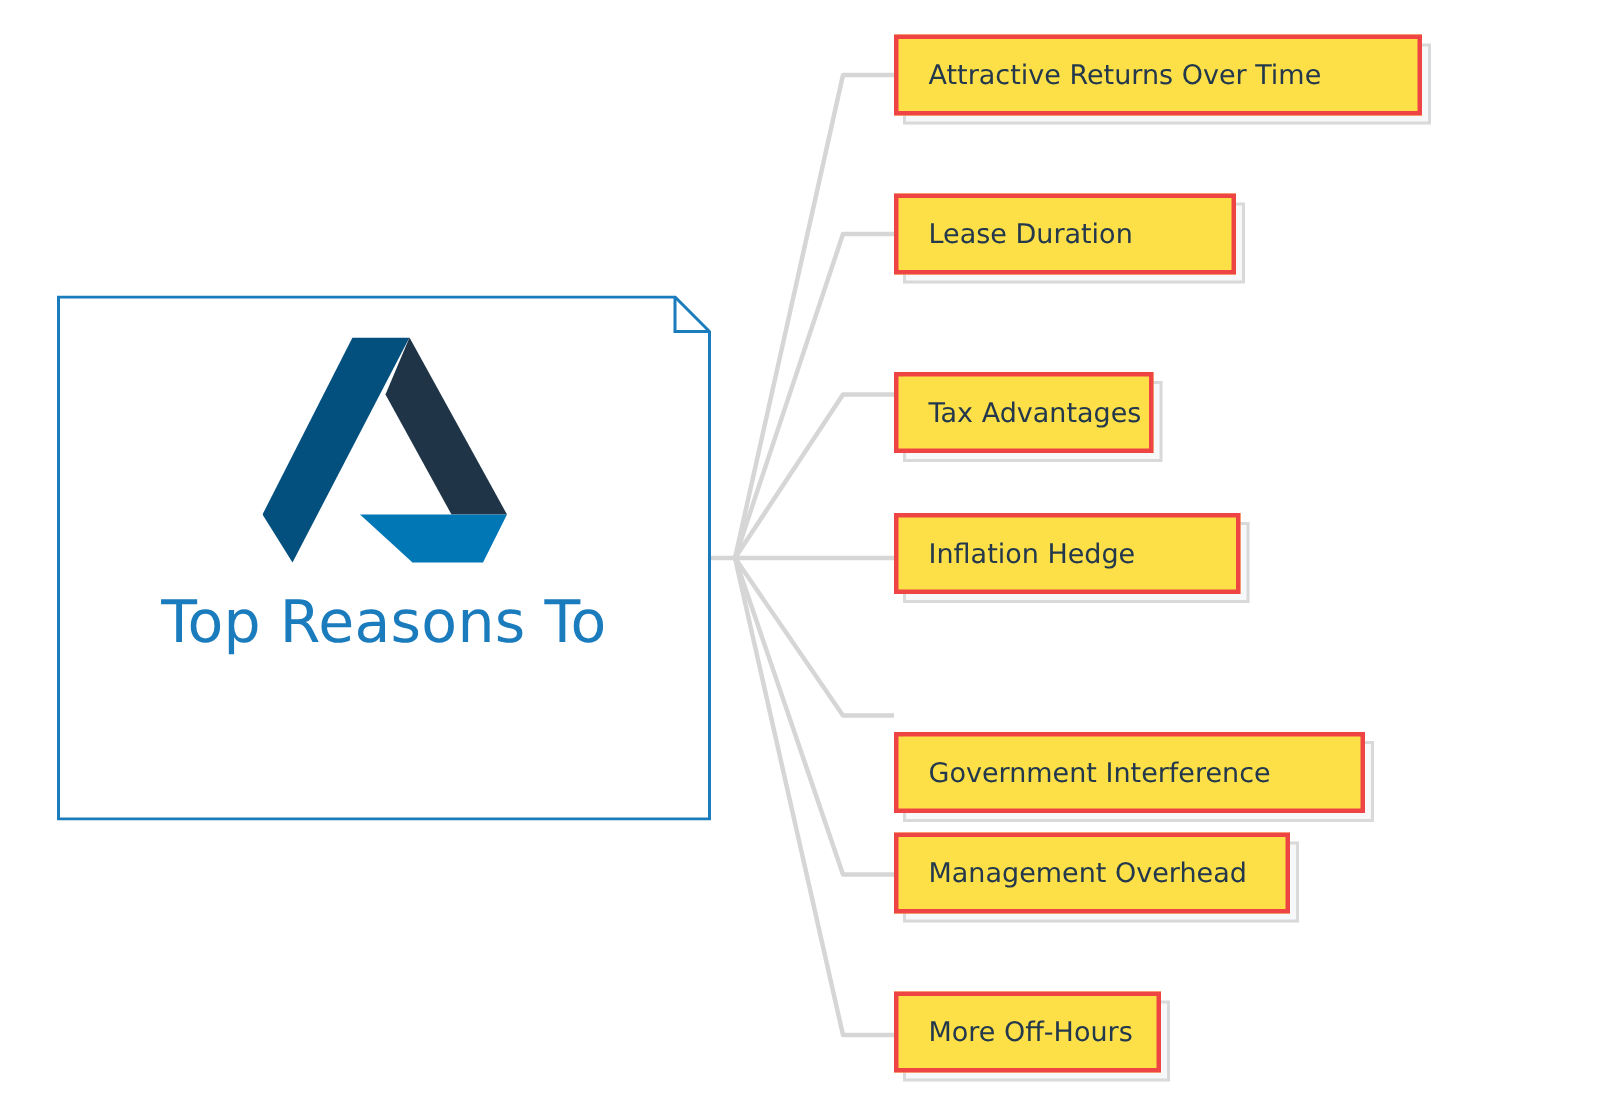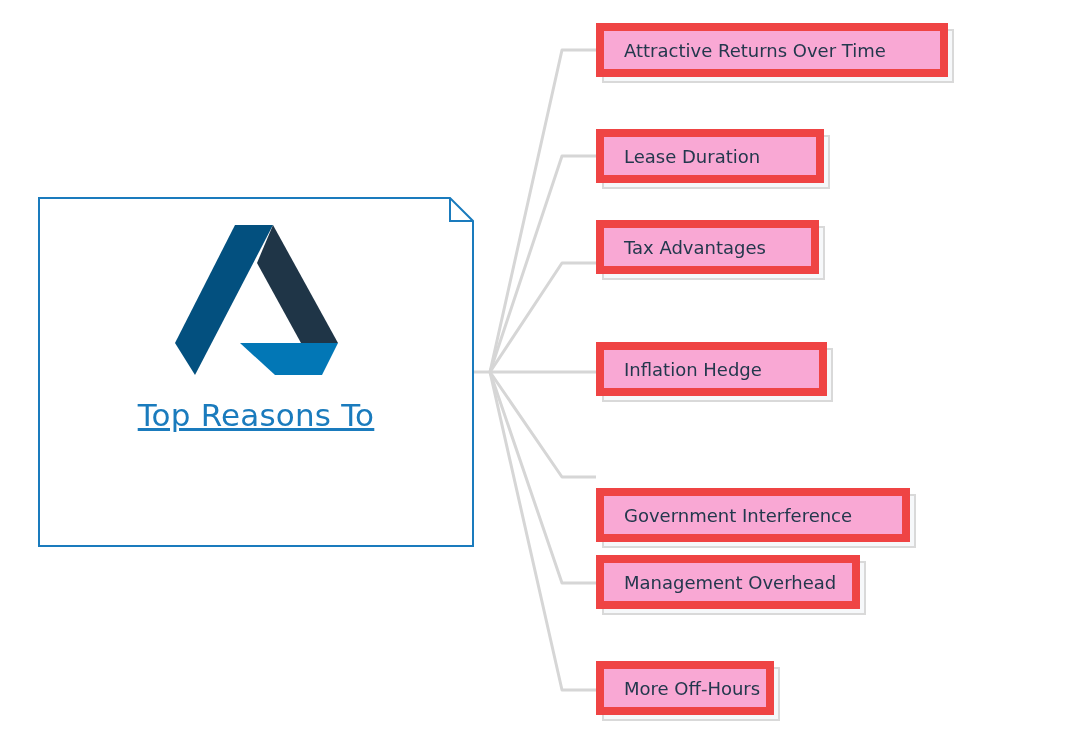--- a/index.html
+++ b/index.html
@@ -6,30 +6,30 @@
   body { width:1080px; height:736px; position:relative; overflow:hidden; font-family:"DejaVu Sans", sans-serif; }
   .connectors { position:absolute; left:0; top:0; }
   .root {
     position:absolute; left:38px; top:197px; width:436px; height:350px;
     box-sizing:border-box;
   }
   .root svg.frame { position:absolute; left:0; top:0; }
   .logo { position:absolute; left:137px; top:28px; }
   .root-title {
     position:absolute; left:0; top:196px; width:436px; text-align:center;
-    color:#1a7bbd; font-size:31px; line-height:45px; letter-spacing:0.2px;text-decoration:underline;
+    color:#1a7bbd; font-size:39px; line-height:45px; letter-spacing:0.2px;
   }
   .node { position:absolute; height:54px; }
   .node .shadow {
     position:absolute; left:6px; top:6px; right:-6px; bottom:-6px;
     background:#f6f8fa; border:2px solid #d9d9d9; box-sizing:border-box;
   }
   .node .box {
     position:absolute; left:0; top:0; right:0; bottom:0;
-    background:#f9a8d4; border:8px solid #ef4444; box-sizing:border-box;
+    background:#fde047; border:3px solid #ef4444; box-sizing:border-box;
     display:flex; align-items:center; padding-left:20px;
     color:#23384d; font-size:18px; white-space:nowrap; cursor:pointer;
   }
 </style>
 </head>
 <body>
 
 <svg class="connectors" width="1080" height="736">
   <g stroke="#d6d6d6" stroke-width="3" fill="none" stroke-linejoin="round">
     <line x1="474" y1="372" x2="490" y2="372"></line>
@@ -59,21 +59,21 @@
 </div>
 
 <div class="node" style="left:596px; top:23px; width:352px;">
   <div class="shadow"></div>
   <div class="box">Attractive Returns Over Time</div>
 </div>
 <div class="node" style="left:596px; top:129px; width:228px;">
   <div class="shadow"></div>
   <div class="box">Lease Duration</div>
 </div>
-<div class="node" style="left:596px; top:220px; width:223px;">
+<div class="node" style="left:596px; top:248px; width:173px;">
   <div class="shadow"></div>
   <div class="box">Tax Advantages</div>
 </div>
 <div class="node" style="left:596px; top:342px; width:231px;">
   <div class="shadow"></div>
   <div class="box">Inflation Hedge</div>
 </div>
 <div class="node" style="left:596px; top:448px; width:314px;margin-top:40px;">
   <div class="shadow"></div>
   <div class="box">Government Interference</div>

